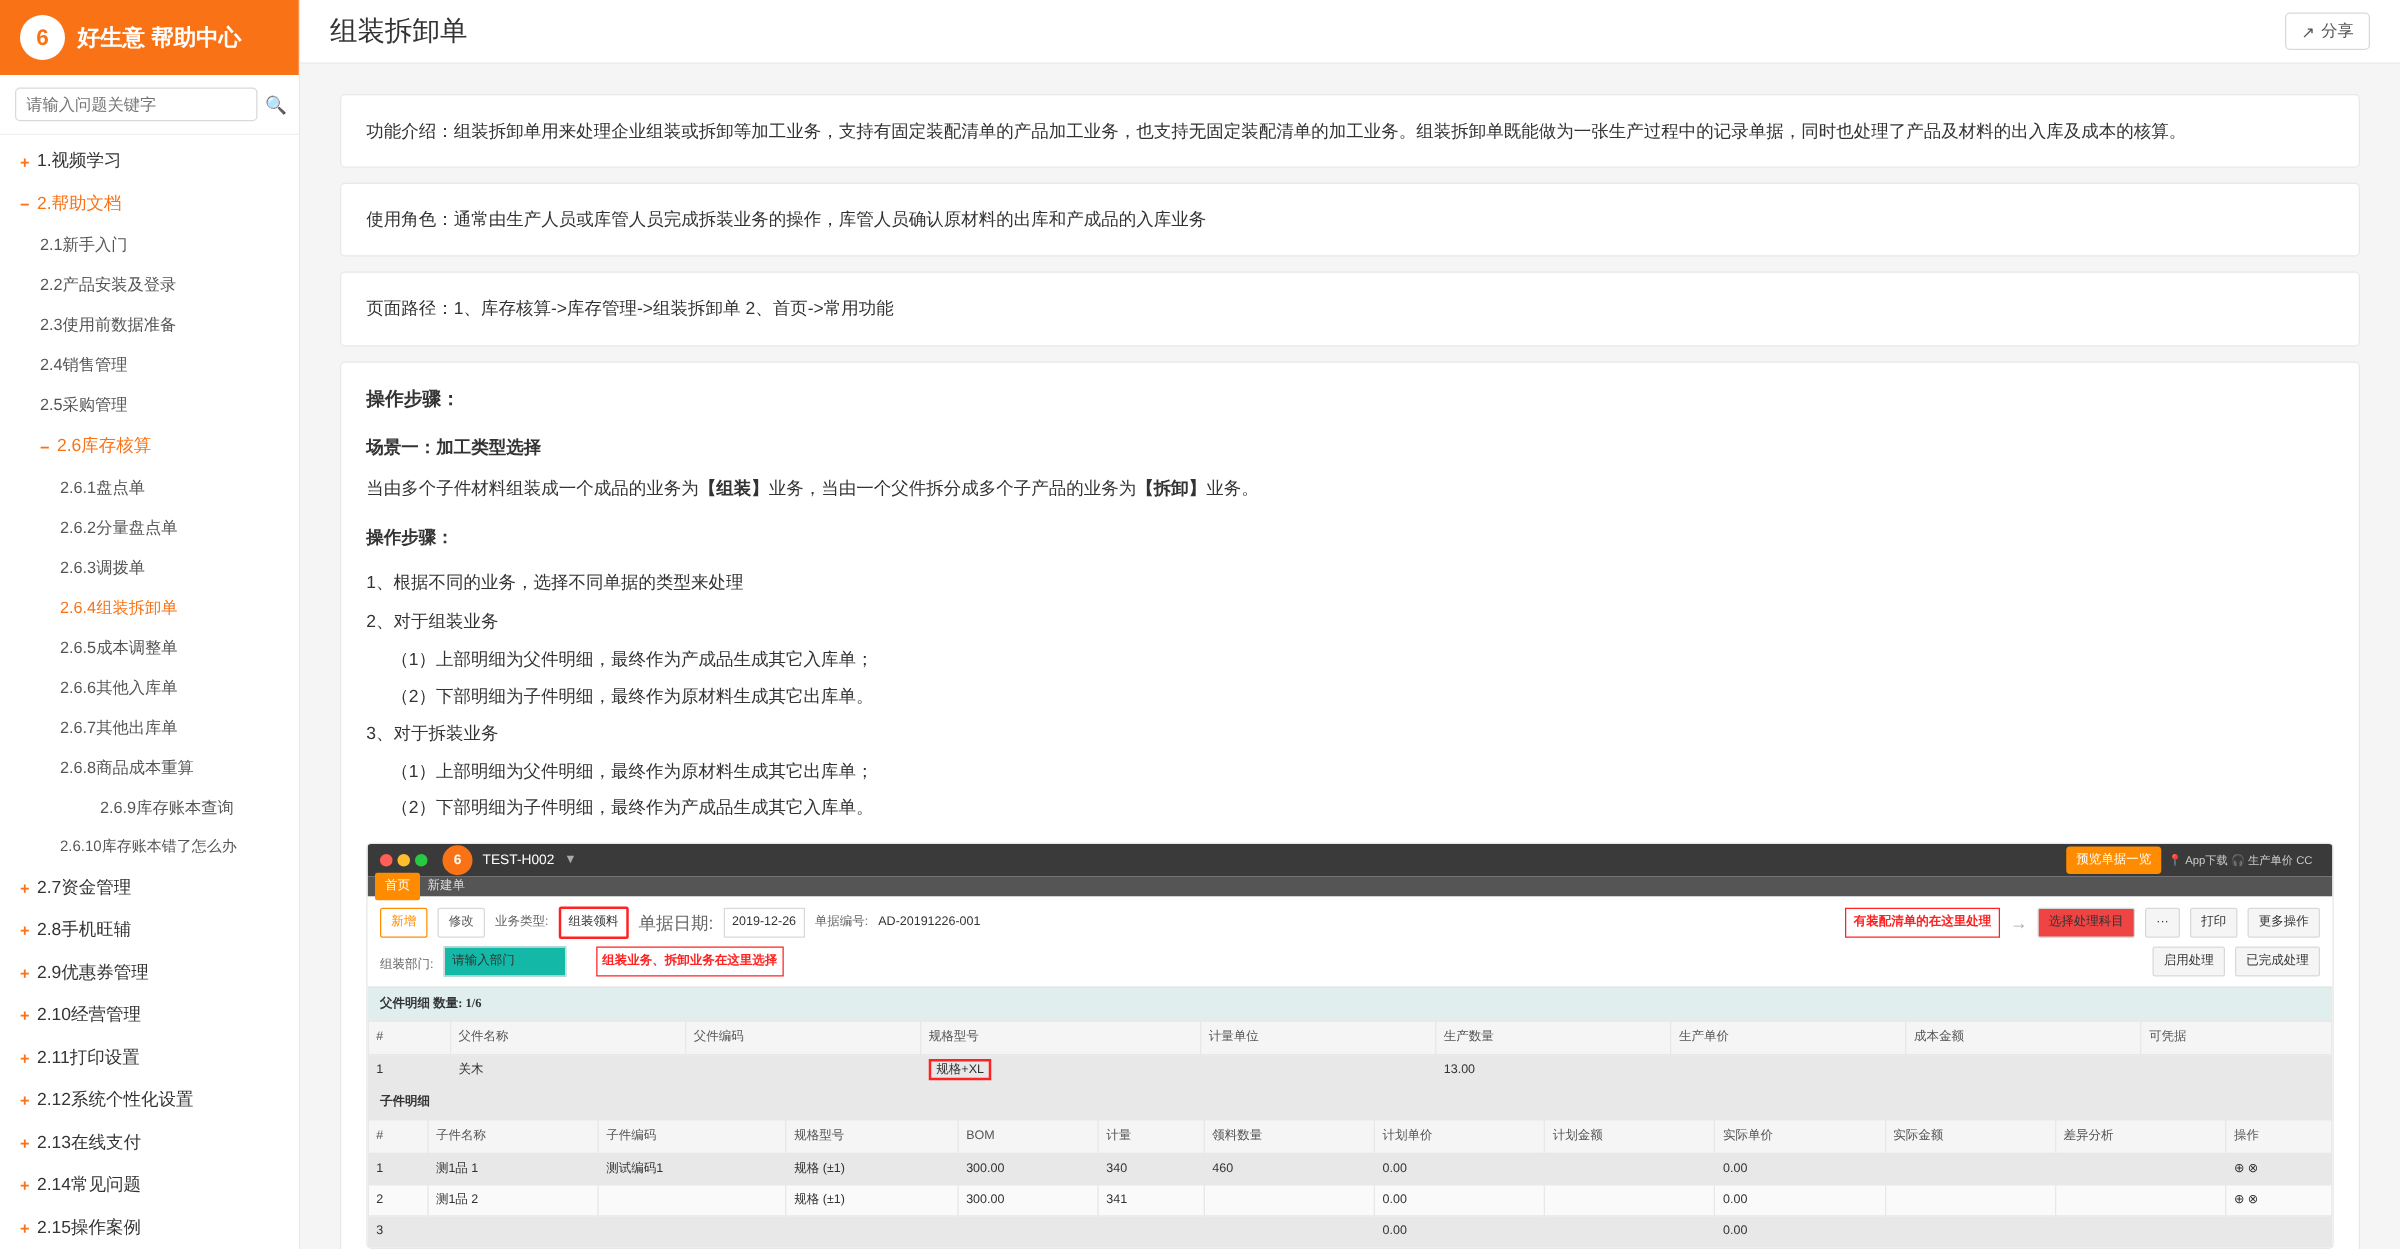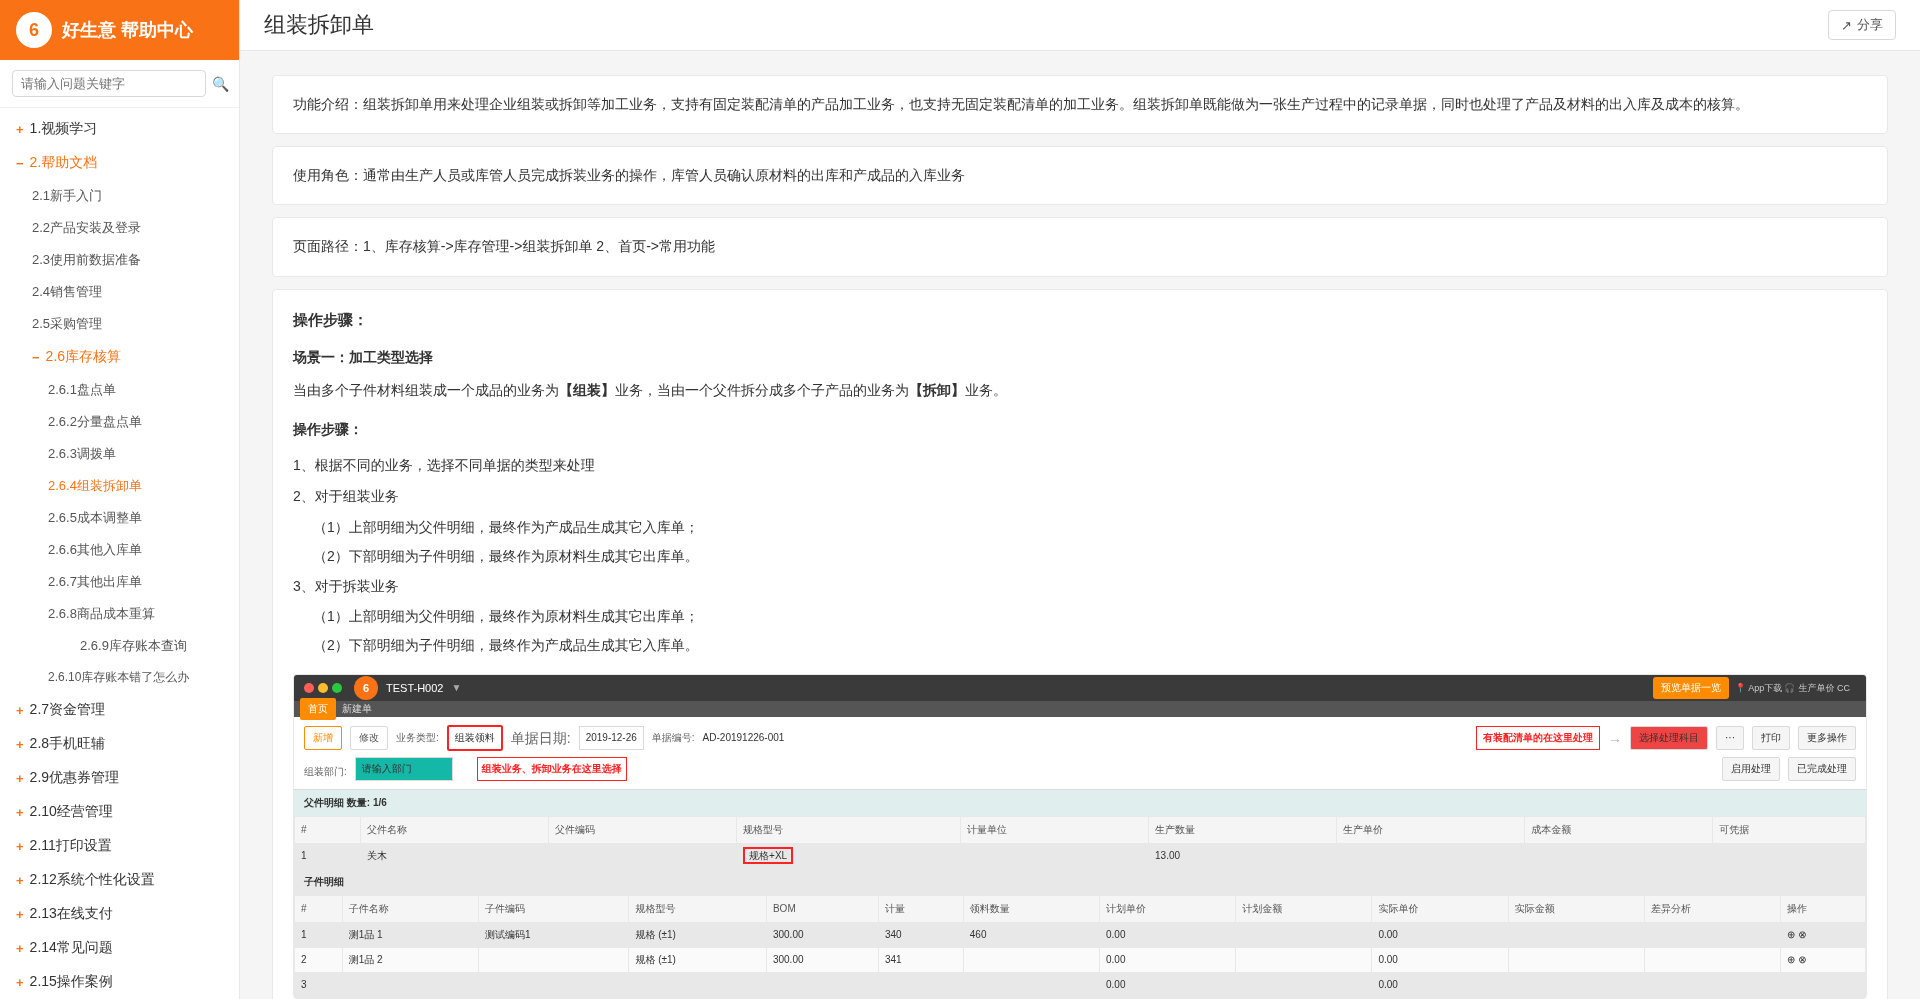--- a/index.html
+++ b/index.html
@@ -385,21 +385,21 @@
             <div style="display:flex; gap:8px; align-items:flex-end; font-size:11px; position:relative;">
               <span style="color:#666;font-size:10px;">组装部门:</span>
               <span style="border:1px solid #d9d9d9;padding:2px 40px 2px 6px;font-size:10px;background:#14b8a6;">请输入部门</span>
               <span style="margin-left:16px; color:#ff2222; font-size:10px; font-weight:bold; background:#fff; border:1px solid #ff2222; padding:2px 4px;">组装业务、拆卸业务在这里选择</span>
               <span style="flex:1;"></span>
               <span style="border:1px solid #d9d9d9;padding:2px 8px;font-size:10px;background:#f5f5f5;border-radius:2px;">启用处理</span>
               <span style="border:1px solid #d9d9d9;padding:2px 8px;font-size:10px;background:#f5f5f5;border-radius:2px;">已完成处理</span>
             </div>
           </div>
 
-          <div style="background:#e0eeee; padding:4px 10px; font-size:10px; font-weight:bold; color:#333; display:flex; align-items:center; gap:8px;">
+          <div style="background:#e0eeee; padding:4px 10px; font-size:10px; font-weight:bold; color:#333; display:flex; align-items:center; gap:8px;font-family:Liberation Serif, serif;">
             <span>父件明细 数量: 1/6</span>
           </div>
 
           <div style="overflow-x:auto;">
             <table class="mock-table" style="width:100%;">
               <thead>
                 <tr>
                   <th>#</th>
                   <th>父件名称</th>
                   <th>父件编码</th>

